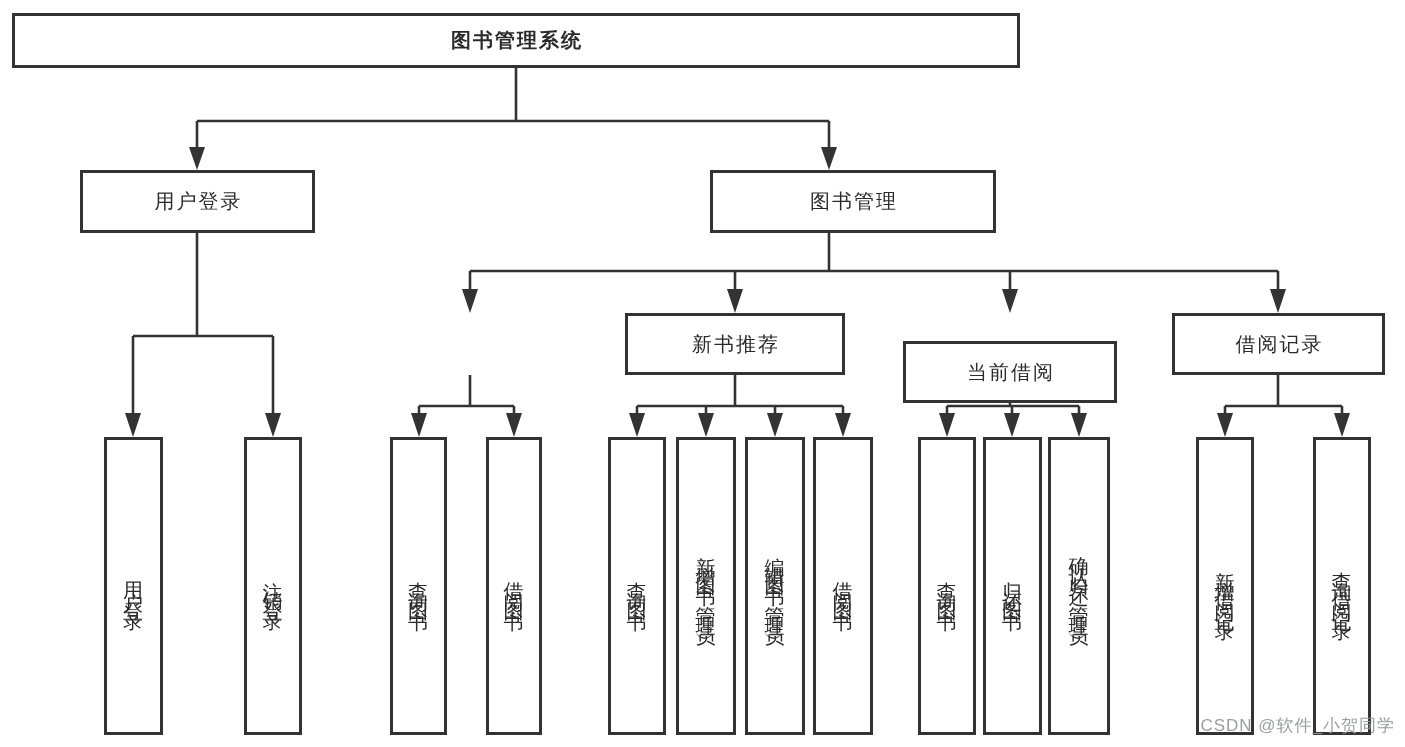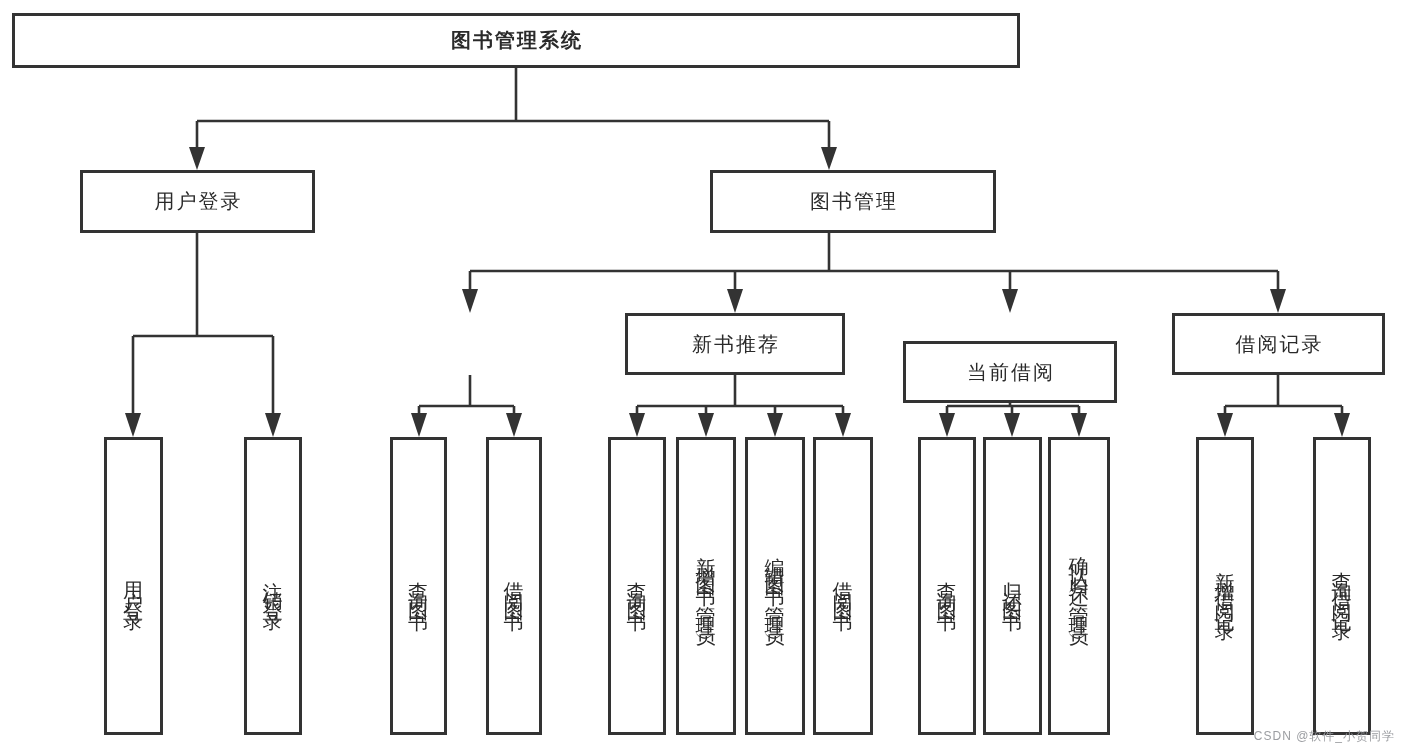--- a/index.html
+++ b/index.html
@@ -37,22 +37,22 @@
   .v-node {
     writing-mode: vertical-rl;
     text-orientation: mixed;
     font-size: 20px;
     letter-spacing: 10px;
     line-height: 1;
   }
   .watermark {
     position: absolute;
     right: 10px;
-    bottom: 2px;
-    font-size: 12px;
+    bottom: 10px;
+    font-size: 17px;
     letter-spacing: 1px;
     color: rgba(150, 152, 156, 0.95);
     white-space: nowrap;
     z-index: 5;
   }
 </style>
 </head>
 <body>
 
 <div id="stage">

